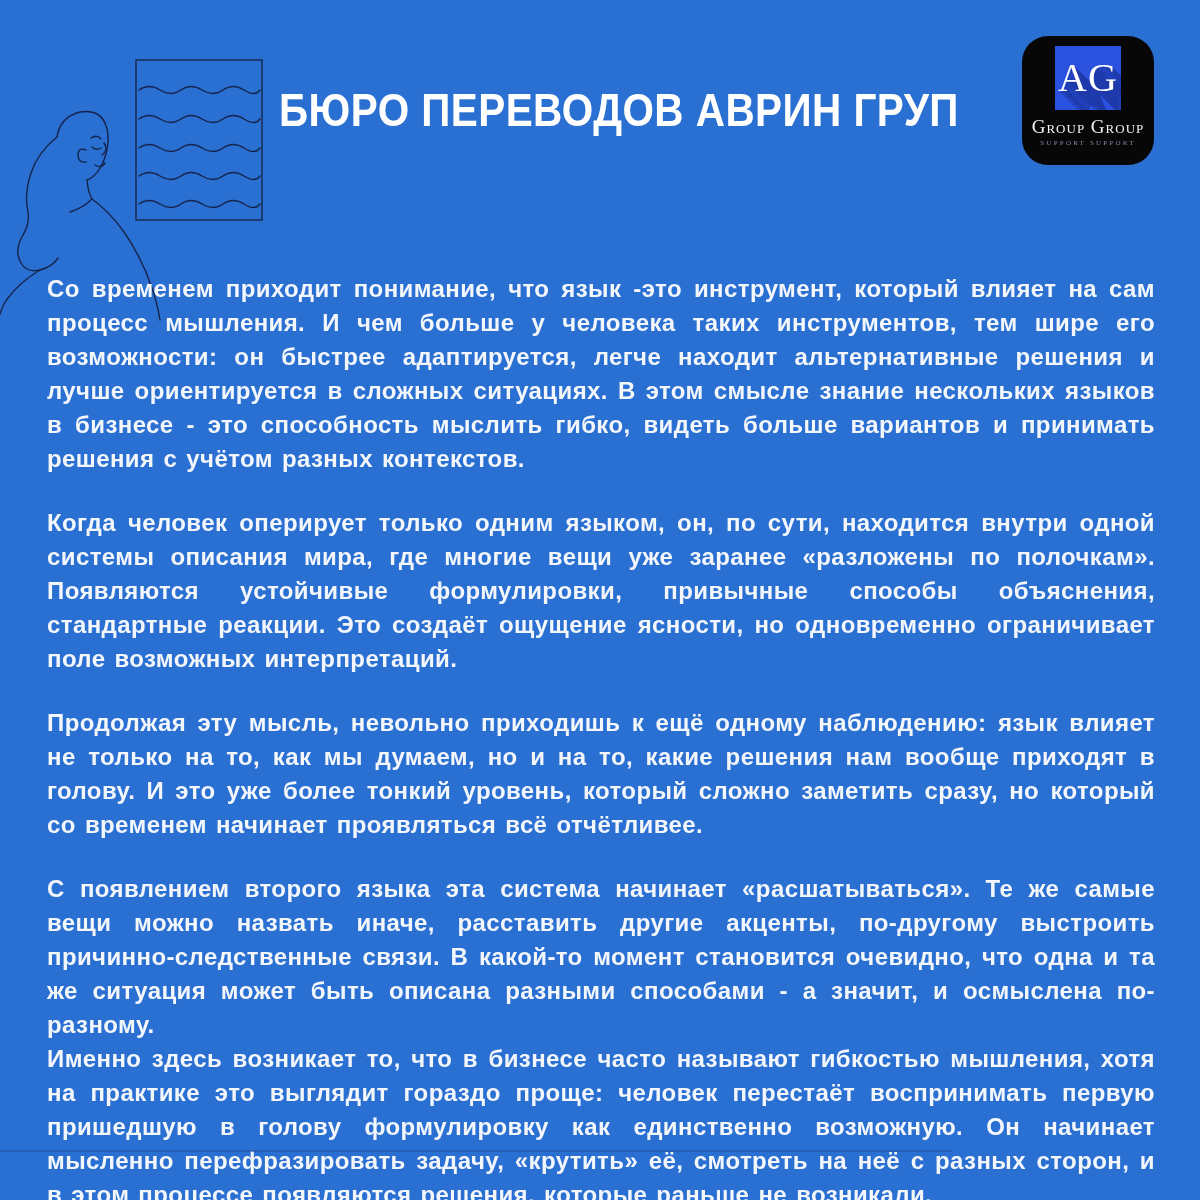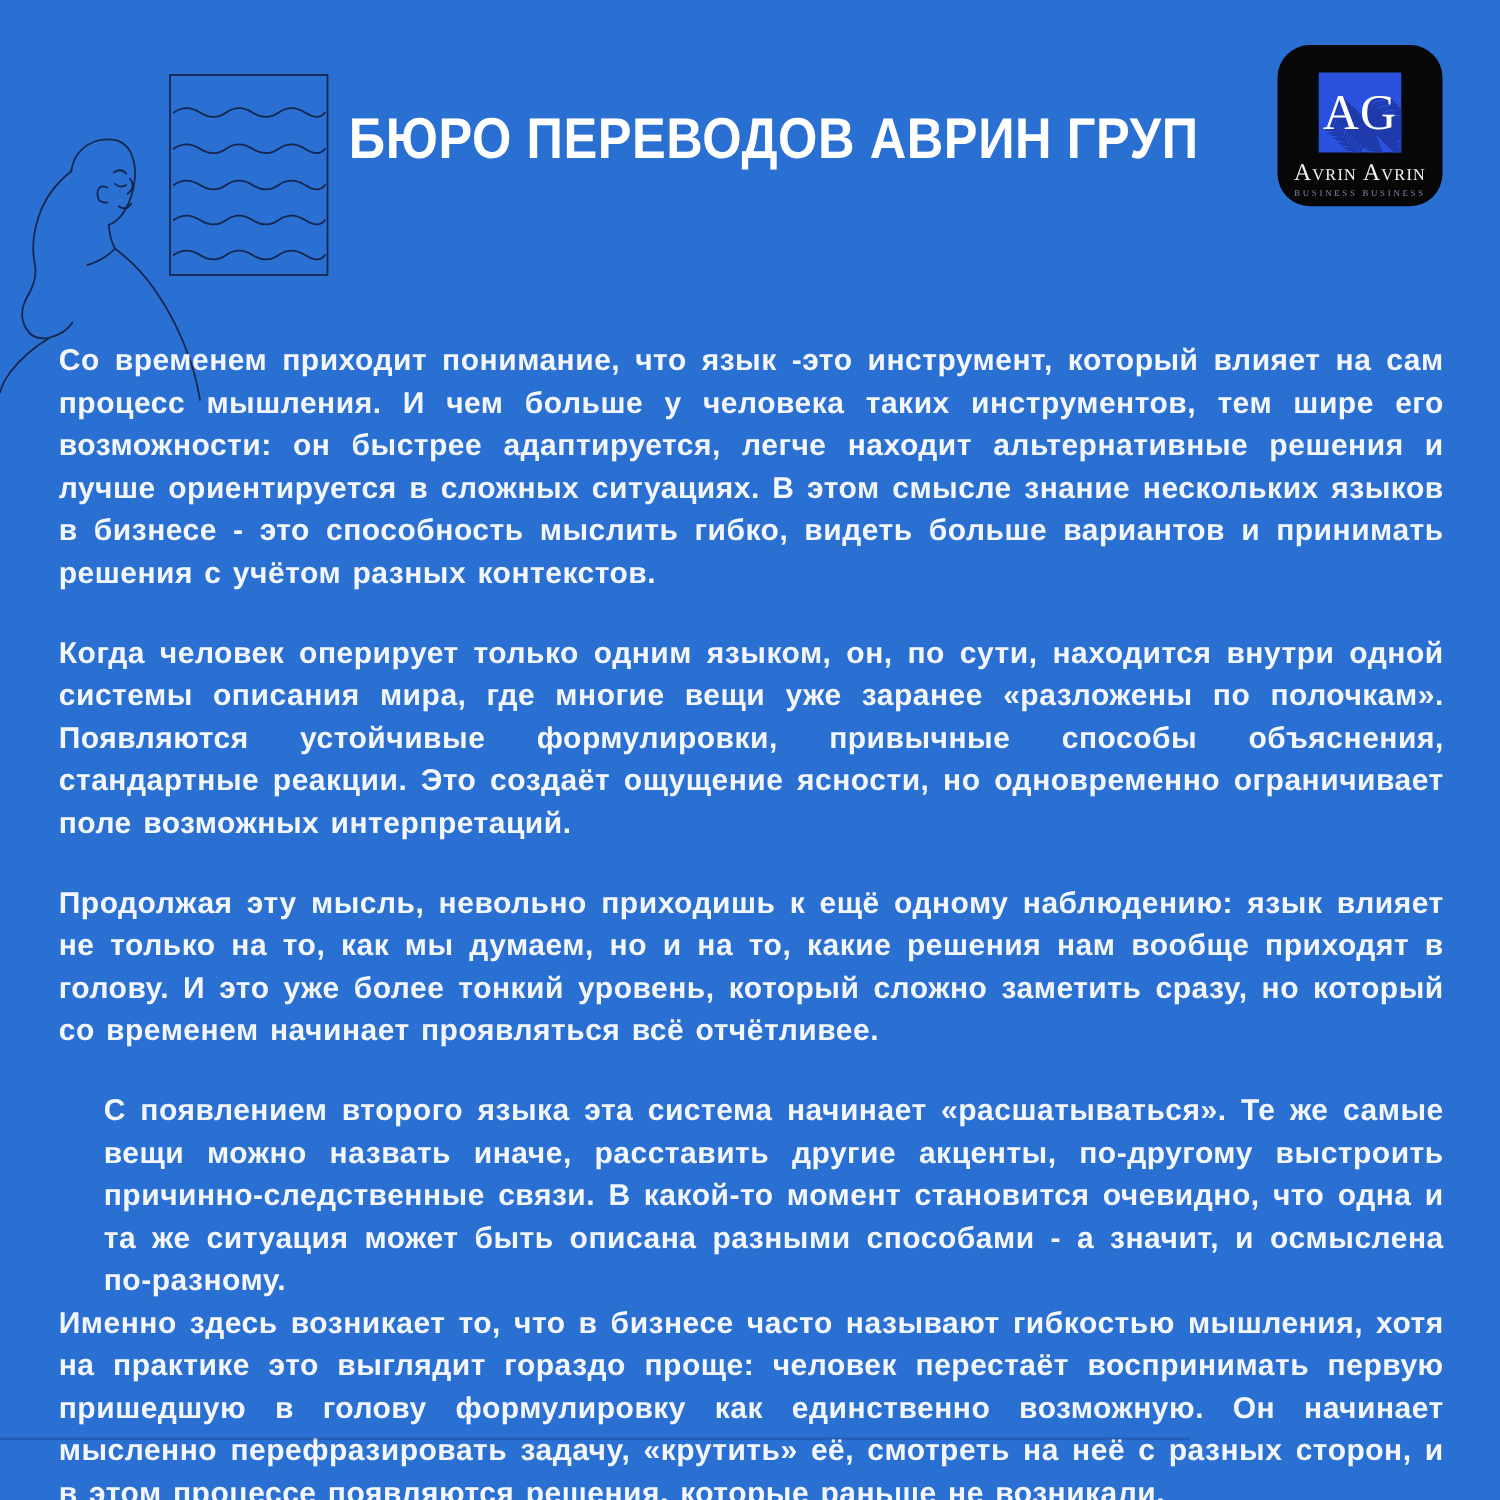--- a/index.html
+++ b/index.html
@@ -46,21 +46,21 @@
     top: 36px;
     width: 132px;
     height: 129px;
     background: #070708;
     border-radius: 26px;
     text-align: center;
   }
   .logo-mark {
     width: 66px;
     height: 64px;
-    margin: 22px auto 0 auto;
+    margin: 10px auto 0 auto;
     background: #2a52de;
     position: relative;
     overflow: hidden;
     display: flex;
     align-items: center;
     justify-content: center;
   }
   .logo-monogram {
     font-family: "Liberation Serif", serif;
     font-size: 40px;
@@ -103,21 +103,20 @@
     line-height: 34px;
     letter-spacing: 0.4px;
     word-spacing: 2px;
     text-align: justify;
   }
   .article p {
     margin: 0 0 30px 0;
   }
   .article p.tight {
     margin-bottom: 0;
-    margin-left: 36px;
   }
 
   
   .bottom-line {
     position: absolute;
     left: 0;
     top: 1150px;
     width: 952px;
     height: 2px;
     background: rgba(16, 30, 70, 0.22);
@@ -152,22 +151,22 @@
     <path d="M40 270 Q 20 282 8 298 Q 2 306 0 314"></path>
   </g>
 </svg>
 
 <h1 class="page-title">БЮРО ПЕРЕВОДОВ АВРИН ГРУП</h1>
 
 <div class="logo">
   <div class="logo-mark">
     <span class="logo-monogram">AG</span>
   </div>
-  <div class="logo-name">Avrin Avrin</div>
-  <div class="logo-tagline">BUSINESS BUSINESS</div>
+  <div class="logo-name">Group Group</div>
+  <div class="logo-tagline">SUPPORT SUPPORT</div>
 </div>
 
 <div class="article">
   <p>Со временем приходит понимание, что язык -это инструмент, который влияет на сам процесс мышления. И чем больше у человека таких инструментов, тем шире его возможности: он быстрее адаптируется, легче находит альтернативные решения и лучше ориентируется в сложных ситуациях. В этом смысле знание нескольких языков в бизнесе - это способность мыслить гибко, видеть больше вариантов и принимать решения с учётом разных контекстов.</p>
   <p>Когда человек оперирует только одним языком, он, по сути, находится внутри одной системы описания мира, где многие вещи уже заранее «разложены по полочкам». Появляются устойчивые формулировки, привычные способы объяснения, стандартные реакции. Это создаёт ощущение ясности, но одновременно ограничивает поле возможных интерпретаций.</p>
   <p>Продолжая эту мысль, невольно приходишь к ещё одному наблюдению: язык влияет не только на то, как мы думаем, но и на то, какие решения нам вообще приходят в голову. И это уже более тонкий уровень, который сложно заметить сразу, но который со временем начинает проявляться всё отчётливее.</p>
   <p class="tight">С появлением второго языка эта система начинает «расшатываться». Те же самые вещи можно назвать иначе, расставить другие акценты, по-другому выстроить причинно-следственные связи. В какой-то момент становится очевидно, что одна и та же ситуация может быть описана разными способами - а значит, и осмыслена по-разному.</p>
   <p>Именно здесь возникает то, что в бизнесе часто называют гибкостью мышления, хотя на практике это выглядит гораздо проще: человек перестаёт воспринимать первую пришедшую в голову формулировку как единственно возможную. Он начинает мысленно перефразировать задачу, «крутить» её, смотреть на неё с разных сторон, и в этом процессе появляются решения, которые раньше не возникали.</p>
 </div>
 

